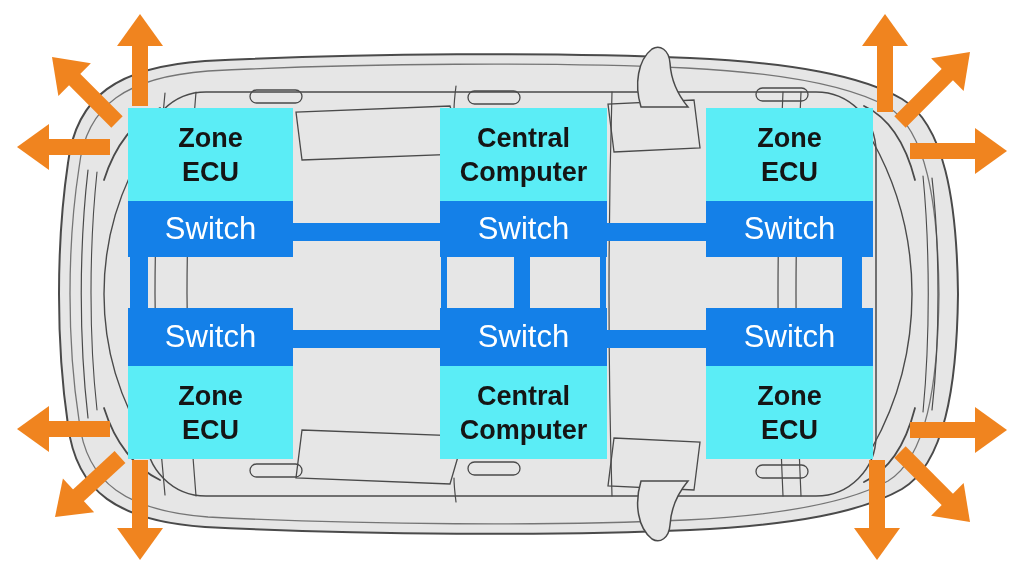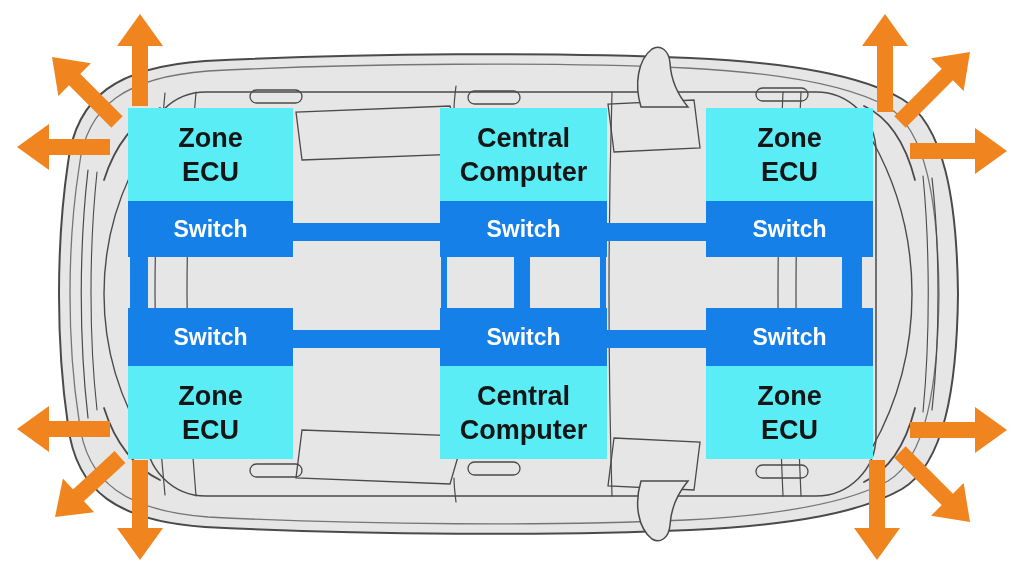--- a/index.html
+++ b/index.html
@@ -11,21 +11,21 @@
   svg.layer{position:absolute;left:0;top:0;width:1024px;height:582px;display:block;}
   .unit{position:absolute;display:flex;flex-direction:column;}
   .device{
     background:var(--node-fill,#5bedf6);color:var(--text-dark,#151515);
     display:flex;flex-direction:column;align-items:center;justify-content:center;
     font-weight:bold;font-size:27px;line-height:34px;text-align:center;
   }
   .switchband{
     background:var(--switch-fill,#1480e8);color:var(--text-light,#fff);
     display:flex;align-items:center;justify-content:center;
-    font-weight:bold;font-size:23px;
+    font-weight:normal;font-size:31px;
   }
   .h93{height:93px;} .h56{height:56px;} .h58{height:58px;}
 </style>
 </head>
 <body>
 
 <div class="stage">
 
   <svg class="layer" viewBox="0 0 1024 582">
     <g fill="none" stroke="var(--car-line,#4a4a4a)" stroke-width="1.8" stroke-linecap="round">

